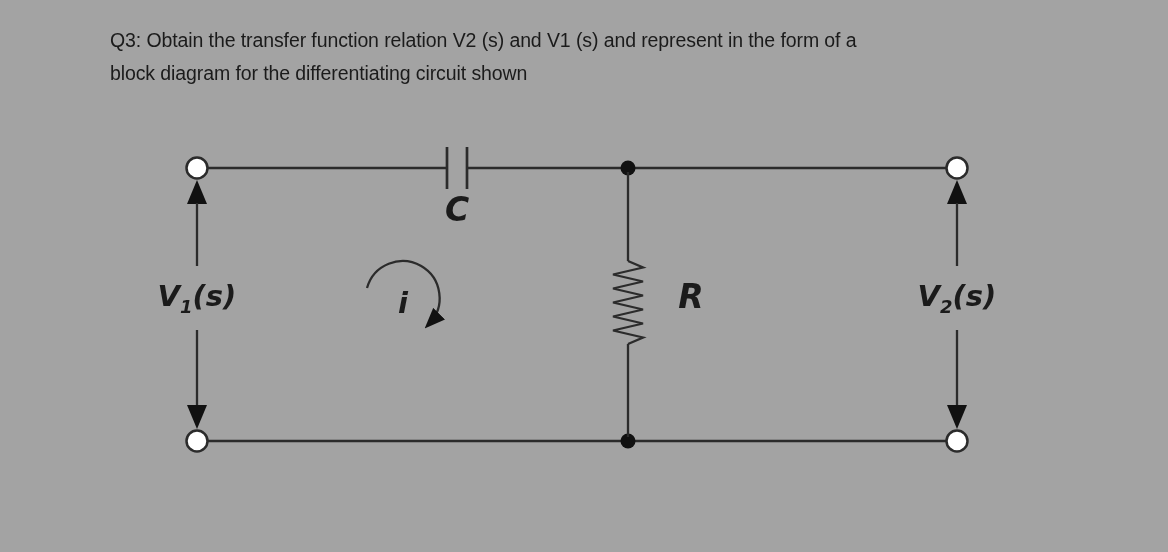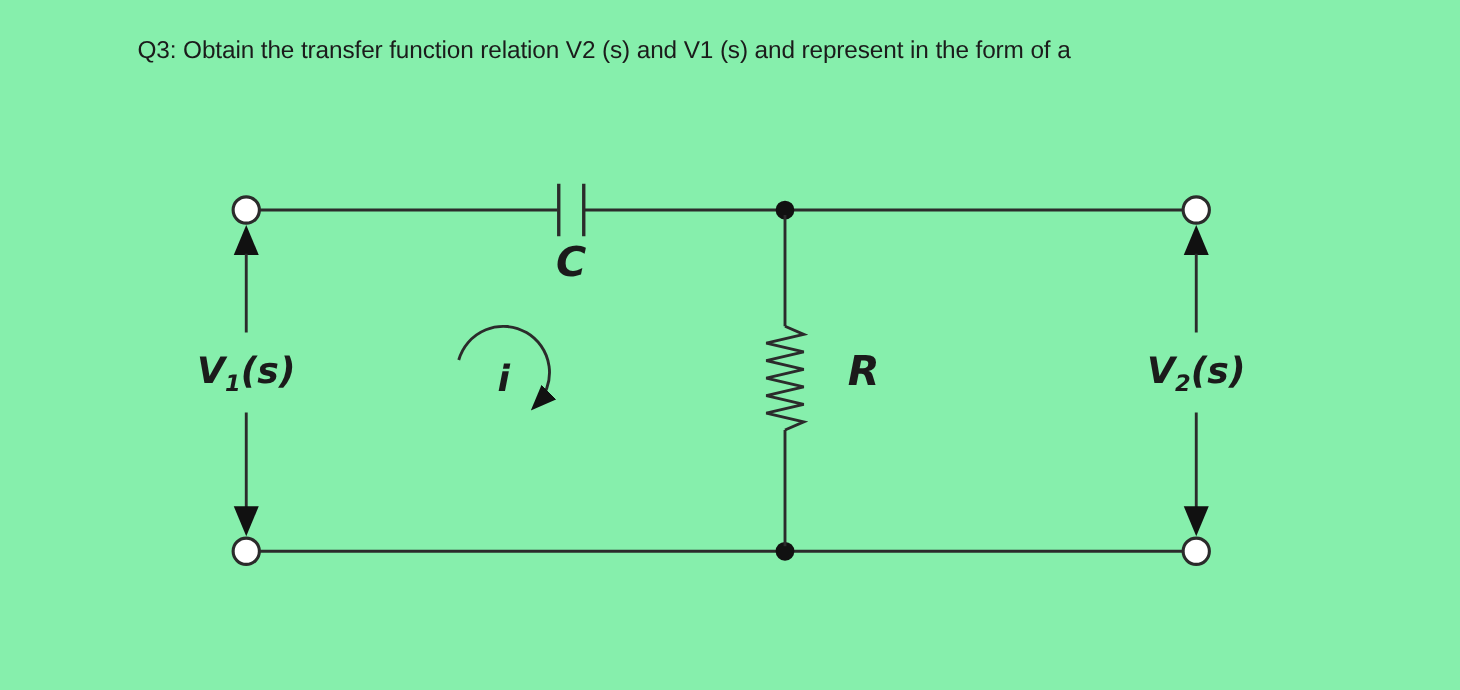--- a/index.html
+++ b/index.html
@@ -4,21 +4,21 @@
 <style>
   html, body {
     margin: 0;
     padding: 0;
     background: #ffffff;
   }
   .page {
     position: relative;
     width: 1168px;
     height: 552px;
-    background: #86efac;
+    background: #a3a3a3;
     overflow: hidden;
     font-family: "Liberation Sans", sans-serif;
   }
   .question {
     position: absolute;
     left: 110px;
     top: 24px;
     width: 940px;
     font-size: 19.5px;
     line-height: 33px;
@@ -61,20 +61,21 @@
     fill: #1b1b1b;
   }
 </style>
 </head>
 <body>
 
 <div class="page">
 
   <div class="question">
     <div>Q3: Obtain the transfer function relation V2 (s) and V1 (s) and represent in the form of a</div>
+    <div>block diagram for the differentiating circuit shown</div>
   </div>
 
   <svg class="circuit-svg" width="1168" height="552" viewBox="0 0 1168 552">
 
     <defs>
       <marker id="loopArrow" viewBox="0 0 10 8" refX="7" refY="4" markerWidth="9" markerHeight="7.4" orient="auto">
         <path d="M0,0 L10,4 L0,8 Z" fill="#111111"></path>
       </marker>
     </defs>
 

